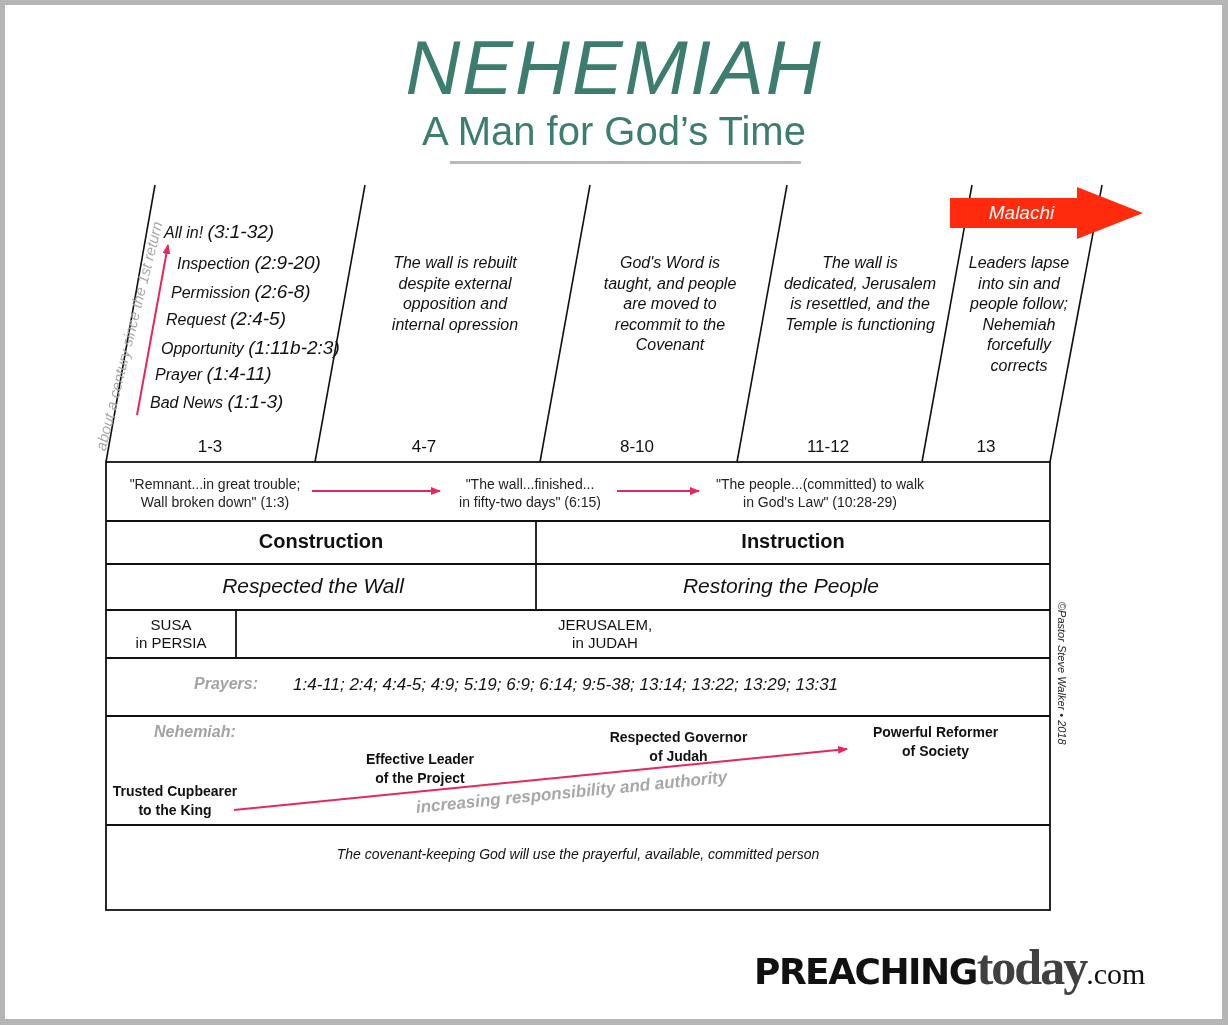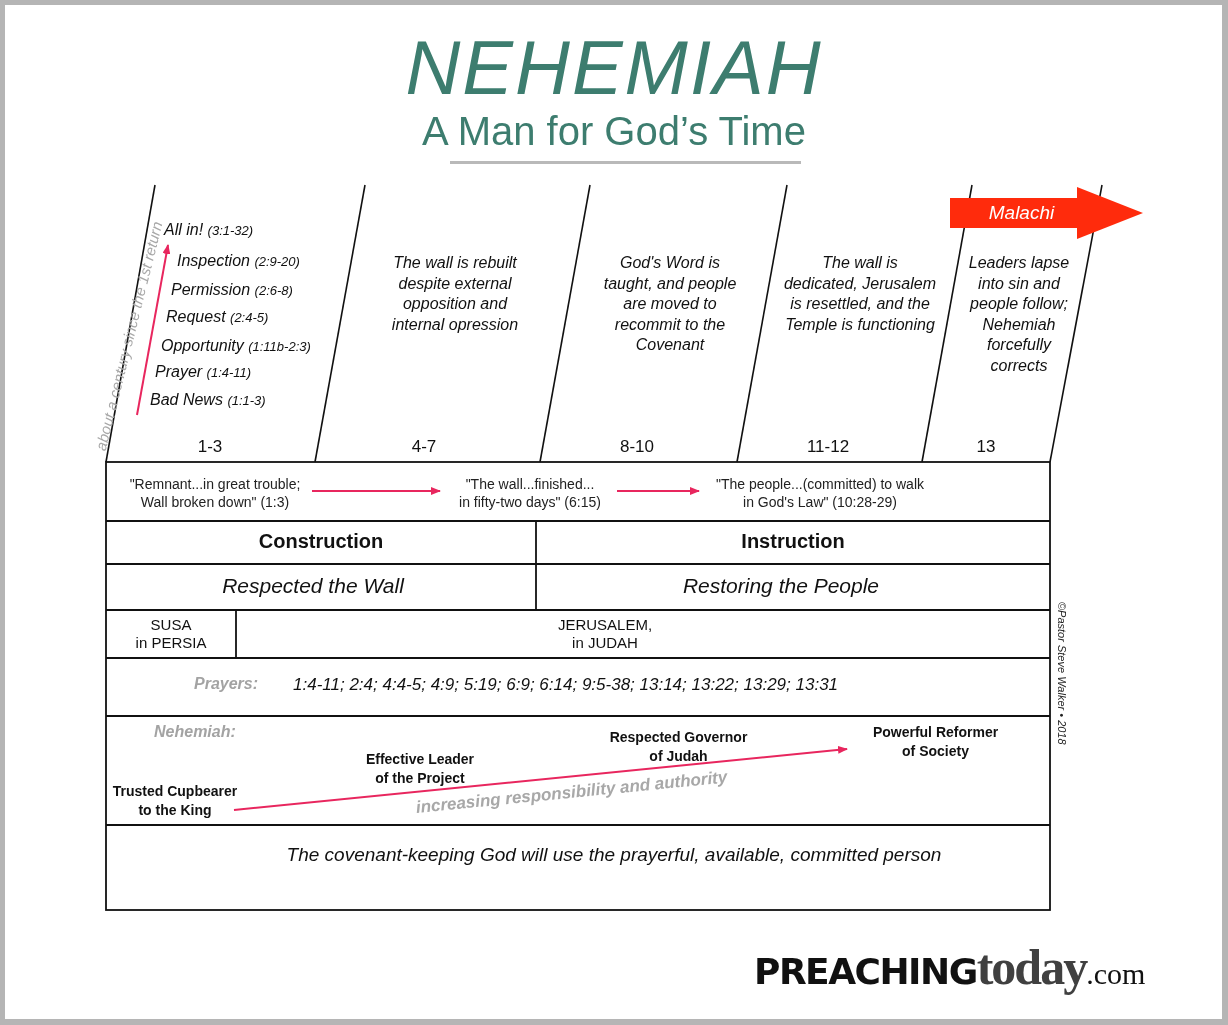--- a/index.html
+++ b/index.html
@@ -6,33 +6,33 @@
   body { width: 1228px; height: 1025px; position: relative; overflow: hidden; font-family: "Liberation Sans", sans-serif; color: #111; }
   .frame { position: absolute; left: 0; top: 0; width: 1228px; height: 1025px; box-sizing: border-box; border-left: 5px solid #b5b5b5; border-top: 5px solid #b5b5b5; border-right: 6px solid #b5b5b5; border-bottom: 6px solid #b5b5b5; pointer-events: none; }
   .abs { position: absolute; }
   .title-main { left: 0; width: 1228px; top: 28px; text-align: center; font-size: 76px; font-style: italic; font-weight: normal; color: #3d7d6f; letter-spacing: 2px; line-height: 80px; }
   .title-sub { left: 0; width: 1228px; top: 108px; text-align: center; font-size: 40px; color: #3d7d6f; line-height: 46px; }
   .title-rule { left: 450px; top: 161px; width: 351px; height: 3px; background: #b9b9b9; }
   svg.lines { position: absolute; left: 0; top: 0; }
   .col-desc { font-style: italic; font-size: 16px; line-height: 20.5px; text-align: center; color: #111; }
   .ch-label { font-size: 17px; text-align: center; width: 80px; }
   .ladder { font-style: italic; font-size: 16px; color: #111; white-space: nowrap; }
-  .ladder .ref { font-size: 13px; margin-top: 28px; }
+  .ladder .ref { font-size: 19px; margin-top: 28px; }
   .side-note { font-style: italic; font-size: 15px; color: #a8a8a8; white-space: nowrap; transform-origin: left top; }
   .malachi { left: 950px; top: 198px; width: 127px; height: 30px; background: #ff2b0c; color: #fff; font-style: italic; font-size: 19px; line-height: 30px; text-align: center; padding-left: 8px; }
   .malachi-head { left: 1077px; top: 187px; width: 0; height: 0; border-top: 26px solid transparent; border-bottom: 26px solid transparent; border-left: 66px solid #ff2b0c; }
   .quote { font-size: 14px; line-height: 18px; text-align: center; color: #222; }
   .row-bold { font-weight: bold; font-size: 20px; text-align: center; }
   .row-ital { font-style: italic; font-size: 21px; text-align: center; }
   .place { font-size: 15px; line-height: 18px; text-align: center; }
   .gray-lbl { font-style: italic; font-weight: bold; font-size: 16px; color: #a3a3a3; }
   .prayers { font-style: italic; font-size: 17px; color: #111; }
   .role { font-weight: bold; font-size: 14px; line-height: 19px; text-align: center; }
   .incr { font-style: italic; font-weight: bold; font-size: 17px; color: #a8a8a8; white-space: nowrap; transform-origin: left top; }
-  .summary { font-style: italic; font-size: 19px; line-height: 25px; text-align: center; padding-left: 36px; }
+  .summary { font-style: italic; font-size: 14px; line-height: 25px; text-align: center; }
   .copyright { font-style: italic; font-size: 11px; color: #222; white-space: nowrap; transform-origin: left top; transform: rotate(90deg); }
   .logo { left: 754px; top: 938px; white-space: nowrap; }
   .logo-bold { font-weight: 900; font-size: 36px; letter-spacing: -1.5px; font-family: "DejaVu Sans", sans-serif; color: #111; }
   .logo-serif { font-family: "Liberation Serif", serif; font-size: 50px; letter-spacing: -2px; color: #404040; font-weight: bold; }
   .logo-com { font-family: "Liberation Serif", serif; font-size: 30px; color: #111; }
 </style>
 </head>
 <body>
 
 <div class="frame"></div>

